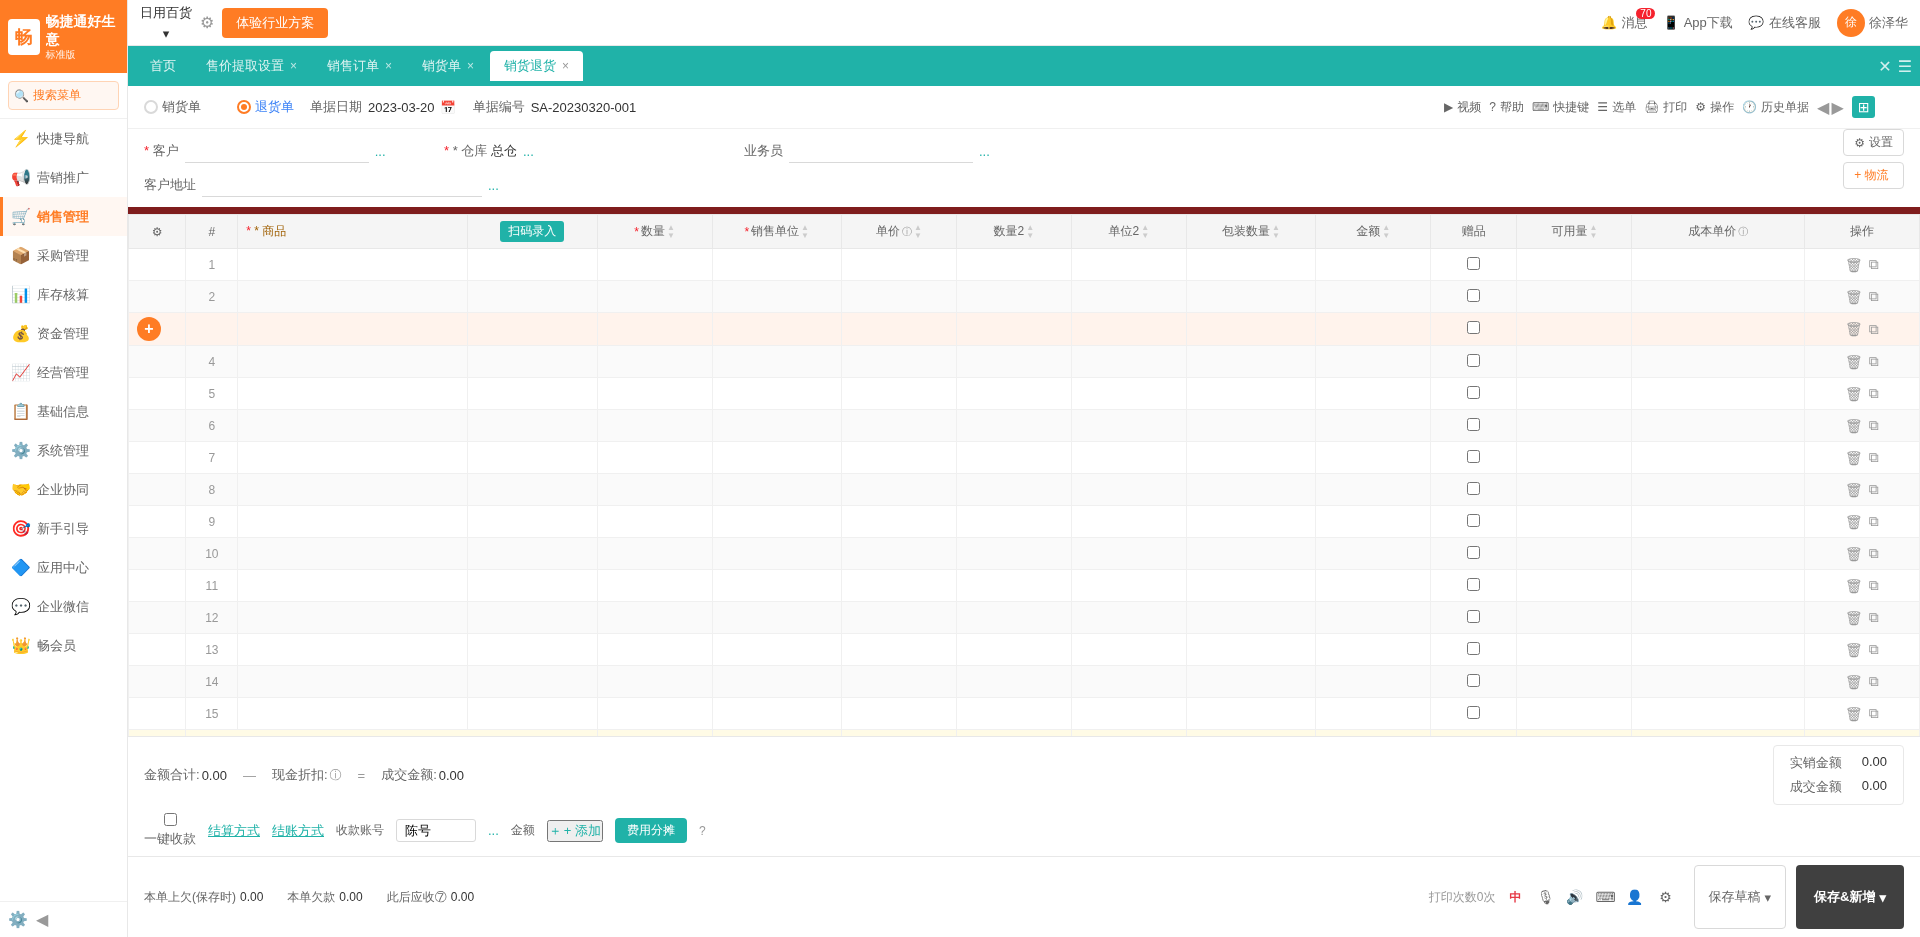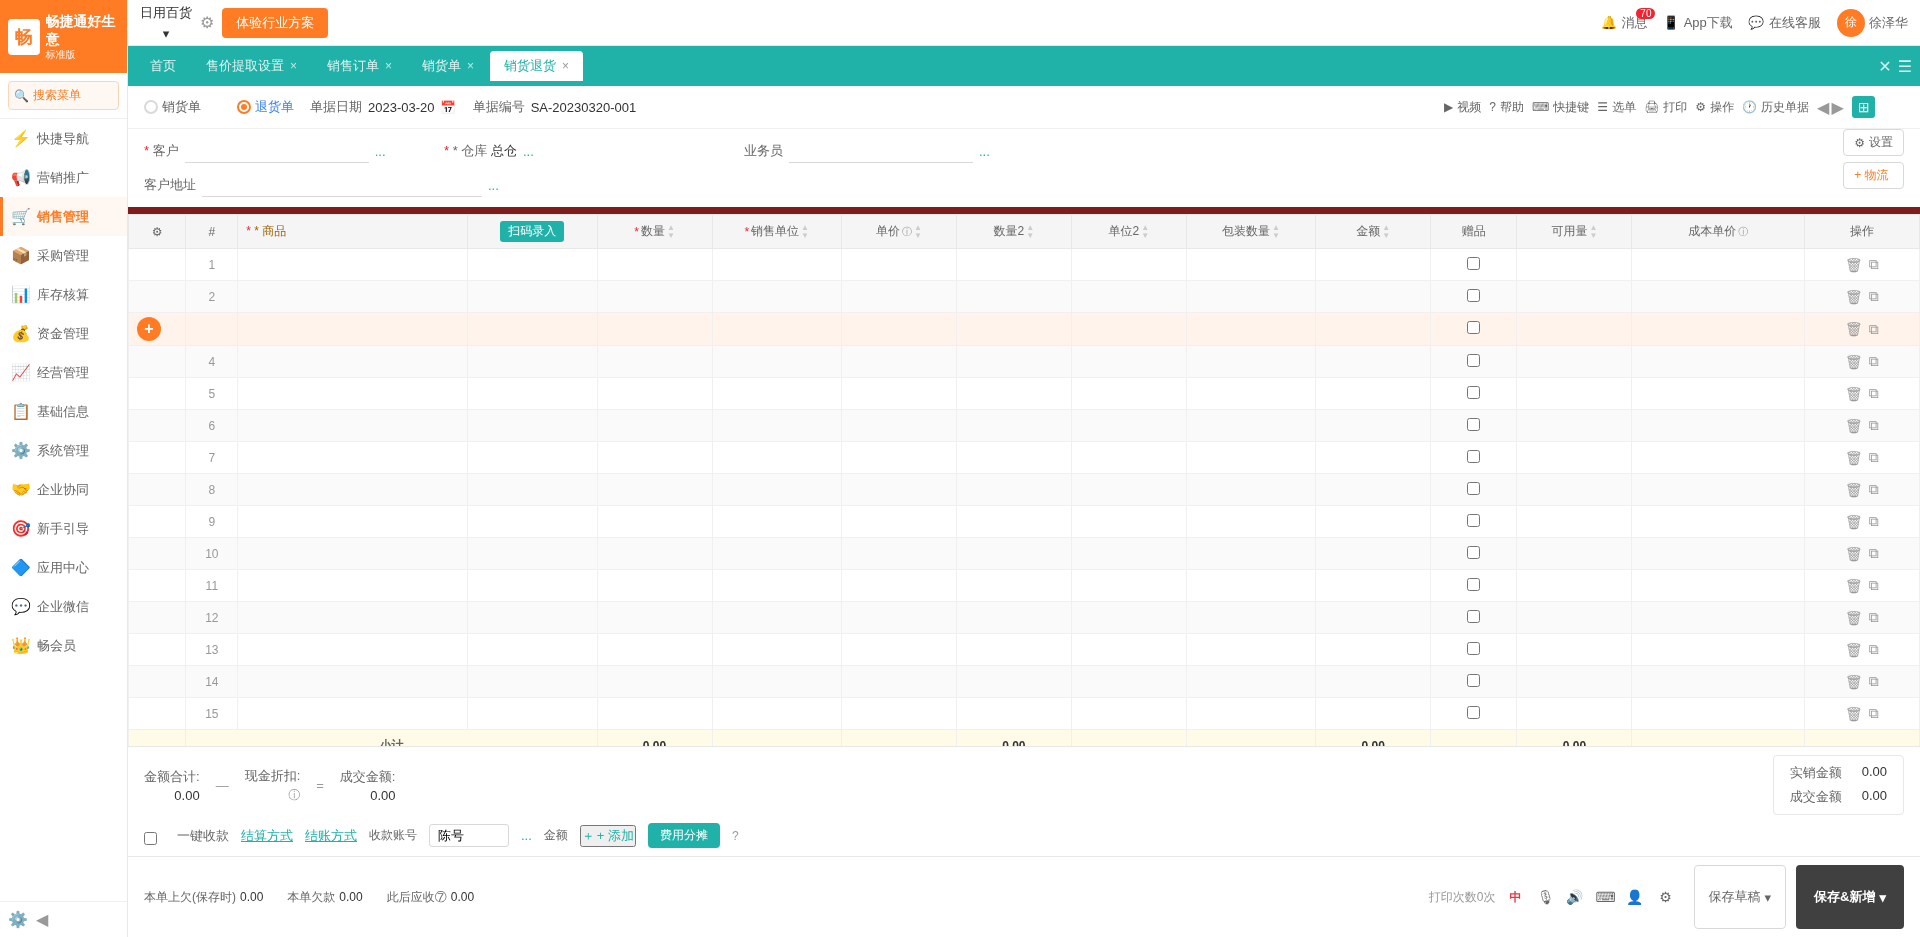--- a/index.html
+++ b/index.html
@@ -88,27 +88,27 @@
     .action-icons { display: flex; gap: 6px; justify-content: center; align-items: center; }
     .action-icon { color: #999; cursor: pointer; font-size: 14px; }
 
     
     .summary-row td { background: #fffbe6 !important; font-weight: bold; }
     .summary-value { color: #333; }
 
     
     .bottom-bar { background: #fff; border-top: 1px solid #e8e8e8; padding: 8px 16px; }
     .bottom-totals { display: flex; align-items: center; gap: 16px; font-size: 13px; }
-    .total-item { display: flex; align-items: flex-end; gap: 2px; flex-direction: column; }
+    .total-item { display: flex; align-items: center; gap: 2px; }
     .total-label { color: #666; }
     .total-value { color: #333; font-weight: 500; }
     .minus-icon { color: #999; }
     .equal-icon { color: #999; }
     .payment-row { display: flex; align-items: center; gap: 12px; margin-top: 8px; }
-    .checkbox-label { display: flex; align-items: flex-end; gap: 20px; font-size: 13px; color: #666; cursor: pointer; }
+    .checkbox-label { display: flex; align-items: center; gap: 4px; font-size: 13px; color: #666; cursor: pointer; flex-direction: column; }
     .payment-method { color: #20b2a8; cursor: pointer; font-size: 13px; text-decoration: underline; }
     .payment-input { border: 1px solid #d9d9d9; border-radius: 3px; padding: 3px 8px; font-size: 13px; width: 80px; }
     .add-btn { color: #20b2a8; cursor: pointer; font-size: 13px; display: flex; align-items: center; gap: 2px; }
     .fee-split-btn { background: #20b2a8; color: #fff; border: none; border-radius: 4px; padding: 4px 12px; cursor: pointer; font-size: 12px; }
     .help-icon { color: #999; cursor: pointer; }
 
     
     .footer { background: #fff; border-top: 1px solid #e8e8e8; padding: 8px 16px; display: flex; align-items: center; }
     .footer-left { display: flex; gap: 24px; font-size: 12px; color: #666; }
     .footer-item { display: flex; gap: 4px; align-items: center; }

